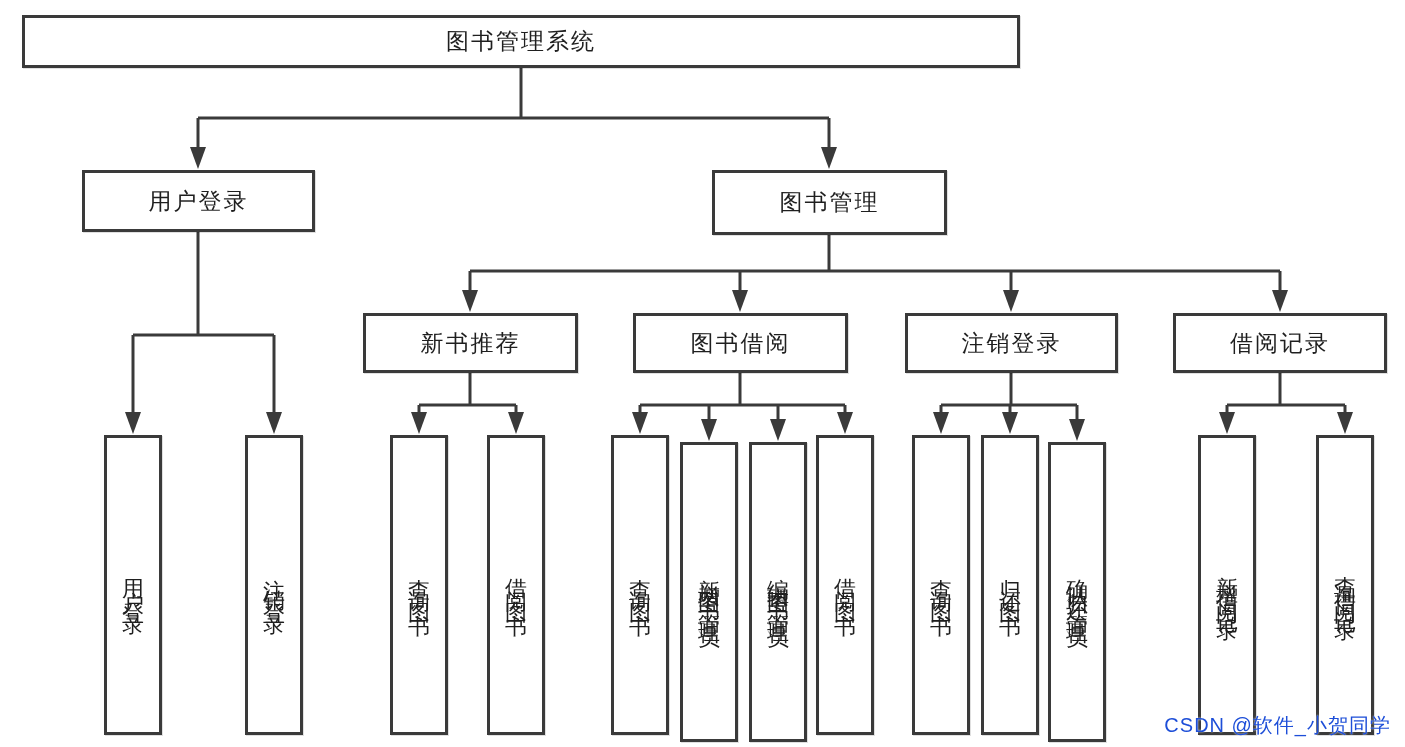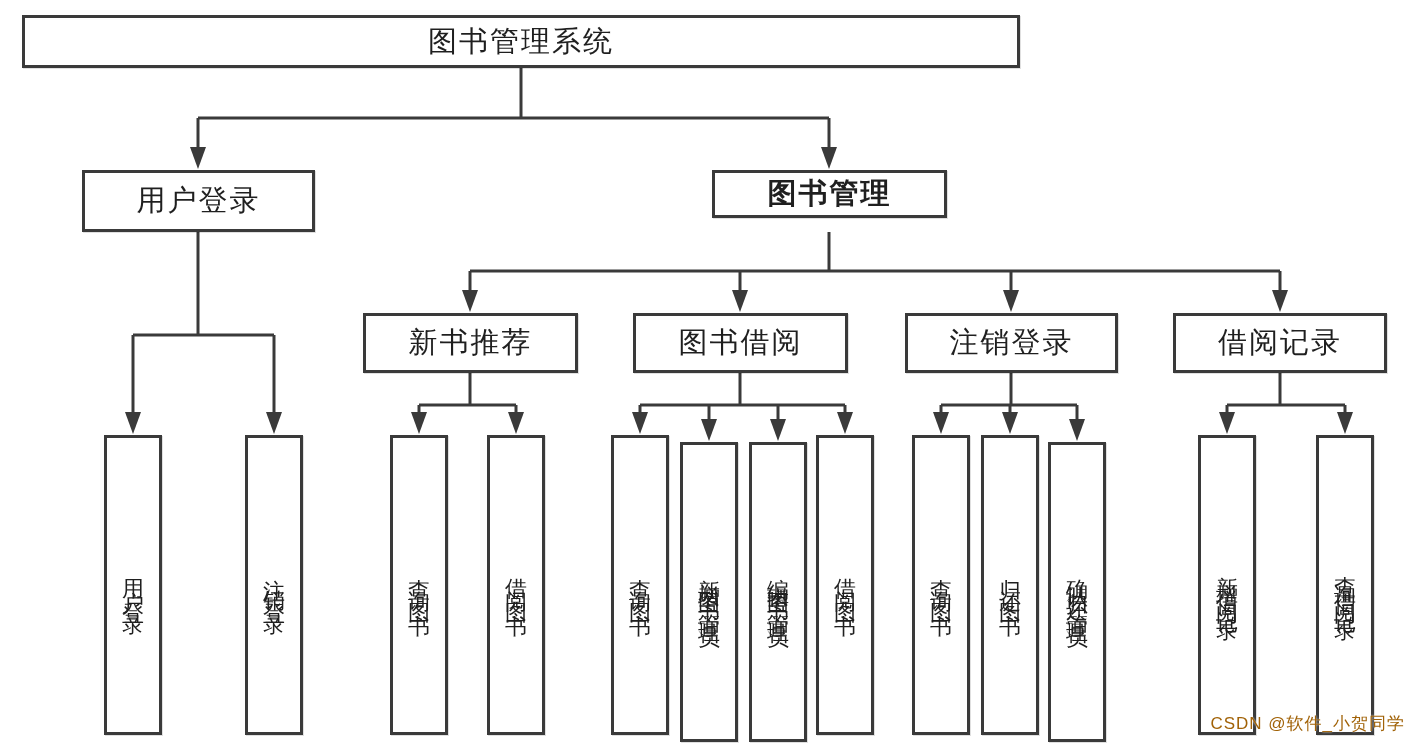--- a/index.html
+++ b/index.html
@@ -16,21 +16,21 @@
     box-sizing: border-box;
     border: 3px solid #3a3a3a;
     background: #ffffff;
     display: flex;
     align-items: center;
     justify-content: center;
     color: #1f1f1f;
     box-shadow: 1px 1px 0 rgba(0,0,0,0.12);
   }
   .hlabel {
-    font-size: 29px;
+    font-size: 23px;
     letter-spacing: 2px;
     white-space: nowrap;
   }
   .vlabel {
     writing-mode: vertical-rl;
     text-orientation: mixed;
     font-size: 22px;
     letter-spacing: 12px;
     line-height: 1;
     white-space: nowrap;
@@ -40,24 +40,24 @@
   #connectors {
     position: absolute;
     left: 0; top: 0;
     width: 1405px;
     height: 747px;
     pointer-events: none;
   }
   #watermark {
     position: absolute;
     top: 712px;
-    right: 0;
+    right: 14px;
     z-index: 10;
-    font-size: 17px;
-    color: #a16207;
+    font-size: 20px;
+    color: #1d4ed8;
     letter-spacing: 1px;
     text-shadow: 0 0 2px #ffffff;
     white-space: nowrap;
   }
 </style>
 </head>
 <body>
 
 <div id="canvas">
 
@@ -127,21 +127,21 @@
     </g>
   </svg>
 
   <div class="node" style="left:22px; top:15px; width:998px; height:53px;">
     <span class="hlabel">图书管理系统</span>
   </div>
 
   <div class="node" style="left:82px; top:170px; width:233px; height:62px;">
     <span class="hlabel">用户登录</span>
   </div>
-  <div class="node" style="left:712px; top:170px; width:235px; height:48px;font-weight:bold;">
+  <div class="node" style="left:712px; top:170px; width:235px; height:65px;">
     <span class="hlabel">图书管理</span>
   </div>
 
   <div class="node" style="left:363px; top:313px; width:215px; height:60px;">
     <span class="hlabel">新书推荐</span>
   </div>
   <div class="node" style="left:633px; top:313px; width:215px; height:60px;">
     <span class="hlabel">图书借阅</span>
   </div>
   <div class="node" style="left:905px; top:313px; width:213px; height:60px;">

